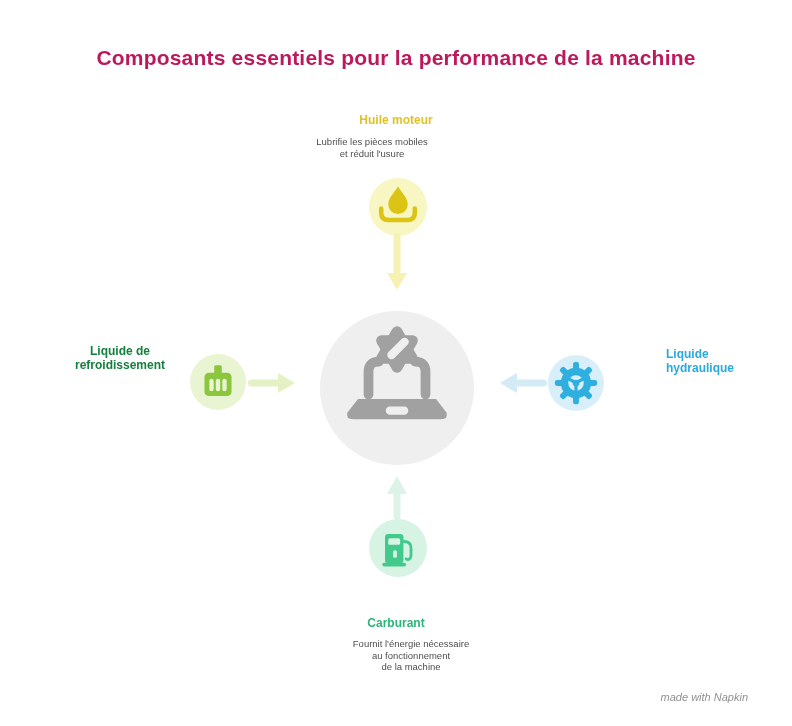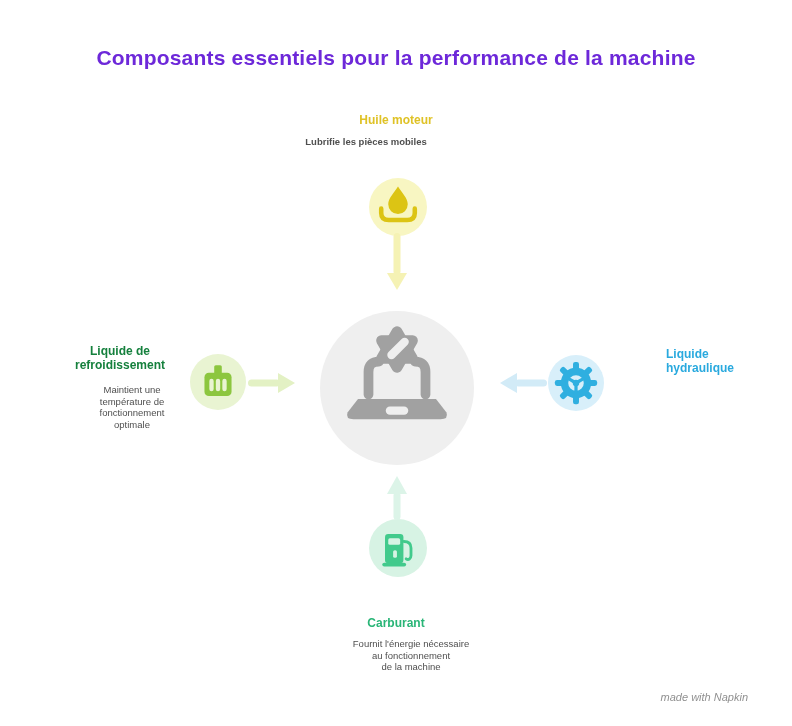--- a/index.html
+++ b/index.html
@@ -3,36 +3,36 @@
 <meta charset="utf-8">
 <style>
   html,body{margin:0;padding:0;background:#fff;}
   .canvas{
     position:relative;width:792px;height:726px;background:#ffffff;overflow:hidden;
     font-family:"Liberation Sans", sans-serif;
   }
   .abs{position:absolute;}
   .title{
     top:46px;left:0;width:792px;text-align:center;
-    font-size:21px;font-weight:700;color:#6d28d9;letter-spacing:.2px;
+    font-size:21px;font-weight:700;color:#be185d;letter-spacing:.2px;
   }
   .lbl{font-weight:700;font-size:12px;line-height:14px;}
   .desc{font-size:9.5px;line-height:11.5px;color:#4f4f4f;}
   .center-text{text-align:center;}
   .circle{border-radius:50%;display:flex;align-items:center;justify-content:center;}
 
   
   .c-yellow{color:#dfc226;} .bg-yellow{background:#f8f6c2;}
   .c-lime{color:#15803d;}   .bg-lime{background:#e9f4d2;}
   .c-blue{color:#29a9de;}   .bg-blue{background:#d8effa;}
   .c-green{color:#29b577;}  .bg-green{background:#d7f3e4;}
 
   
   .top-label{top:113px;left:0;width:792px;}
-  .top-desc{top:136px;left:2px;width:728px;font-weight:bold;}
+  .top-desc{top:136px;left:8px;width:728px;}
   .top-circle{left:369px;top:178px;width:58px;height:58px;}
   .arrow-down{left:385px;top:233px;}
   
   .left-label{left:56px;top:344px;width:128px;}
   .left-desc{left:68px;top:384px;width:128px;}
   .left-circle{left:190px;top:354px;width:56px;height:56px;}
   .arrow-right{left:248px;top:371px;}
   
   .right-label{left:625px;top:347px;width:140px;margin-left:41px;}
   .right-desc{left:625px;top:387px;width:140px;}
@@ -52,41 +52,36 @@
 </head>
 <body>
 
 <div class="canvas">
 
   <div class="abs title">Composants essentiels pour la performance de la machine</div>
 
   <div class="abs top-label center-text lbl c-yellow">Huile moteur</div>
   <div class="abs top-desc center-text desc">
     <div>Lubrifie les pièces mobiles</div>
+    <div>et réduit l'usure</div>
   </div>
   <div class="abs circle top-circle bg-yellow">
     <svg width="52" height="52" viewBox="0 0 48 48">
       <path d="M24 5 C20.5 11 15 15.5 15 21.5 a9 9 0 0 0 18 0 C33 15.5 27.5 11 24 5 Z" fill="#dcc414"></path>
       <path d="M8.5 25.5 v4 q0 6.5 7 6.5 h17 q7 0 7 -6.5 v-4" fill="none" stroke="#dcc414" stroke-width="4.2" stroke-linecap="round"></path>
     </svg>
   </div>
   <svg class="abs arrow-down" width="24" height="58" viewBox="0 0 24 58">
     <rect x="8.5" y="0" width="7" height="42" rx="3.5" fill="#f5f2b4"></rect>
     <polygon points="2,40 22,40 12,57" fill="#f5f2b4"></polygon>
   </svg>
 
   <div class="abs left-label center-text lbl c-lime">
     <div>Liquide de</div>
     <div>refroidissement</div>
-  </div>
-  <div class="abs left-desc center-text desc">
-    <div>Maintient une</div>
-    <div>température de</div>
-    <div>fonctionnement</div>
-    <div>optimale</div>
   </div>
   <div class="abs circle left-circle bg-lime">
     <svg width="52" height="52" viewBox="0 0 48 48">
       <rect x="20.5" y="8.5" width="7" height="9" rx="1.5" fill="#8cc63f"></rect>
       <rect x="11.5" y="15.5" width="25" height="21.5" rx="4" fill="#8cc63f"></rect>
       <rect x="16" y="21" width="4" height="11.5" rx="2" fill="#e9f4d2"></rect>
       <rect x="22" y="21" width="4" height="11.5" rx="2" fill="#e9f4d2"></rect>
       <rect x="28" y="21" width="4" height="11.5" rx="2" fill="#e9f4d2"></rect>
     </svg>
   </div>

